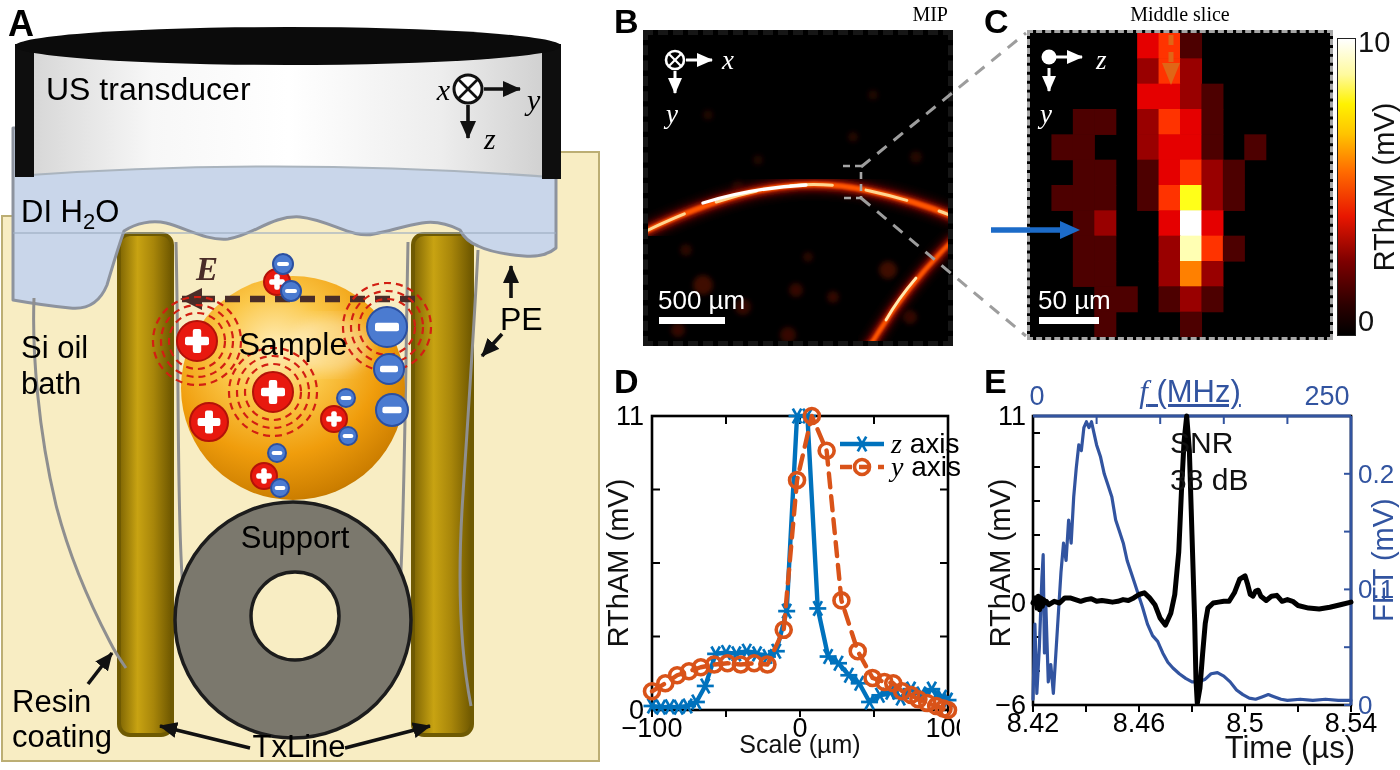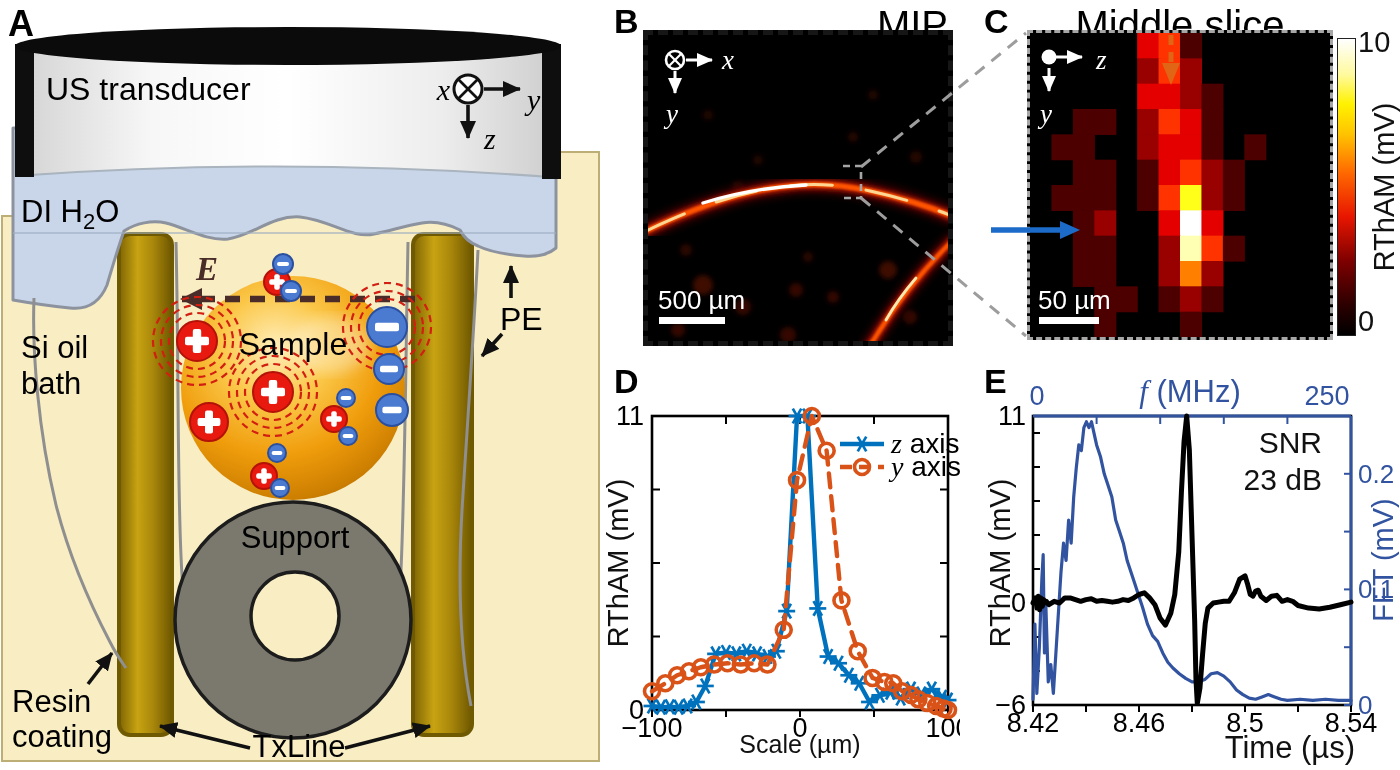--- a/index.html
+++ b/index.html
@@ -1,19 +1,19 @@
 <!DOCTYPE html>
 <html><head>
 <meta charset="utf-8">
 <style>
   html,body{margin:0;padding:0;background:#fff;}
   body{width:1400px;height:770px;position:relative;font-family:"Liberation Sans",sans-serif;color:#111;overflow:hidden;}
   .abs{position:absolute;}
   .pletter{font-size:34px;font-weight:bold;color:#000;}
-  .ptitle{font-size:40px;color:#000;}
+  .ptitle{font-size:20px;color:#000;font-family:Liberation Serif, serif;}
   .it{font-family:"Liberation Serif",serif;font-style:italic;}
   .rot{transform:rotate(-90deg);transform-origin:center;text-align:center;height:34px;line-height:34px;}
   #bBox{left:643px;top:30px;width:300px;height:306px;border:5px dashed #161616;background:#000;}
   #cBox{left:1027px;top:30px;width:300px;height:304px;border:3px dashed #a6a6a6;background:#000;}
   #colorbar{left:1337px;top:38px;width:17px;height:296px;border:1px solid #222;
     background:linear-gradient(to top,#000 0%,#2b0000 10%,#7e0000 25%,#e81600 40%,#ff6a00 55%,#ffc400 68%,#fff200 78%,#fffa9e 88%,#ffffff 100%);}
   svg{display:block;}
   text{font-family:"Liberation Sans",sans-serif;}
 </style>
 </head>
@@ -517,25 +517,25 @@
     <line x1="359" y1="113.79999999999998" x2="366" y2="113.79999999999998" stroke="#3254A0" stroke-width="2"></line>
     <line x1="359" y1="56" x2="366" y2="56" stroke="#3254A0" stroke-width="2"></line>
     <text x="373" y="122.79999999999998" font-size="26" text-anchor="start" fill="#3254A0">0.2</text>
     <text x="373" y="238.39999999999998" font-size="26" text-anchor="start" fill="#3254A0">0.1</text>
     <text x="373" y="354" font-size="26" text-anchor="start" fill="#3254A0">0</text>
     <polyline points="48,339.22 49.908,264.08 51.816,333.44 54.36,287.2 56.903999999999996,217.84 58.176,194.72 59.448,292.98 60.72,240.96 63.264,321.88 65.80799999999999,304.54 68.352,333.44 70.896,292.98 73.44,252.51999999999998 75.984,212.06 78.528,183.16 81.072,200.5 83.616,160.04 86.16,183.16 88.70400000000001,136.92000000000002 91.248,108.02000000000001 93.792,84.89999999999998 96.336,90.68 98.88,67.56 101.424,61.78000000000003 103.96799999999999,67.56 106.512,61.78000000000003 109.05600000000001,73.34000000000003 111.6,84.89999999999998 115.416,96.46000000000001 119.232,113.79999999999998 123.048,125.35999999999999 126.864,136.92000000000002 130.68,160.04 134.496,171.6 138.312,183.16 142.128,200.5 145.94400000000002,212.06 149.76,223.62 153.57600000000002,235.18 157.392,246.74 162.48,264.08 167.56799999999998,275.64 172.656,281.42 177.744,292.98 182.832,302.228 187.92,308.008 194.28,313.788 200.64,318.412 207,321.88 213.36,321.88 219.72,319.568 226.08,313.788 232.44,312.632 238.79999999999998,316.1 245.16,321.88 251.52,329.972 257.88,334.596 264.24,338.064 270.6,339.22 276.96,336.908 283.32,334.596 289.68,336.908 296.04,339.22 302.4,340.376 315.12,339.22 327.84,340.376 340.56,339.22 353.28,340.376 366,340.376" fill="none" stroke="#3254A0" stroke-width="3.2" stroke-linejoin="round" stroke-linecap="round"></polyline>
     <polyline points="48,243 50.64999999999855,237.89999999999998 51.97500000000018,248.1 53.3000000000018,236.2 54.62499999999873,249.8 55.95000000000035,237.89999999999998 57.27500000000198,246.39999999999998 58.5999999999989,239.6 59.92500000000053,243 61.25000000000216,241.3 63.90000000000071,244.7 69.20000000000252,241.3 74.4999999999996,243 79.80000000000142,237.89999999999998 85.09999999999852,237.89999999999998 90.40000000000032,239.6 95.70000000000212,241.3 100.9999999999992,239.6 106.30000000000102,238.75 111.60000000000284,241.3 116.89999999999992,240.45 122.20000000000172,241.3 127.49999999999882,242.14999999999998 132.80000000000064,241.3 138.10000000000244,239.6 143.39999999999952,240.45 148.70000000000135,237.89999999999998 154.00000000000313,234.5 159.30000000000024,232.8 164.60000000000204,237.89999999999998 169.89999999999912,244.7 175.20000000000095,258.3 180.50000000000273,265.1 185.79999999999984,253.2 189.77500000000003,234.5 193.7500000000002,192 196.40000000000344,132.49999999999997 199.050000000002,81.5 201.70000000000056,56 204.34999999999908,90 207.00000000000236,175 209.65000000000092,260 210.97500000000252,319.5 212.29999999999944,343.3 214.9500000000027,328 217.60000000000127,294 220.2499999999998,263.4 222.90000000000305,248.1 228.20000000000016,243 233.50000000000196,242.14999999999998 238.80000000000376,241.3 244.10000000000085,241.3 249.40000000000268,232.8 254.69999999999976,219.2 260.0000000000016,215.8 262.6500000000001,224.3 265.30000000000337,234.5 267.950000000002,236.2 270.6000000000005,231.10000000000002 273.25000000000375,230.25 275.90000000000225,236.2 281.19999999999936,240.45 286.50000000000114,236.2 291.800000000003,235.35000000000002 297.1000000000001,241.3 302.4000000000019,239.6 307.7000000000037,241.3 313.0000000000008,245.55 323.5999999999997,248.1 334.2000000000033,248.95 344.80000000000217,247.25 355.4000000000011,244.7 366,242.14999999999998" fill="none" stroke="#000000" stroke-width="5" stroke-linejoin="round" stroke-linecap="round"></polyline>
   </svg>
 <div class="abs rot" style="left:870px;top:546px;width:260px;font-size:29px;">RThAM (mV)</div>
 <div class="abs rot" style="left:1253px;top:543px;width:260px;font-size:29px;color:#3254A0;">FFT (mV)</div>
-<div class="abs" style="left:1100px;top:374px;width:180px;text-align:center;font-size:31px;color:#3254A0;"><span class="it">f</span><span> (MHz)</span></div>
+<div class="abs" style="left:1100px;top:374px;width:180px;text-align:center;font-size:31px;color:#3254A0;text-decoration:underline;"><span class="it">f</span><span> (MHz)</span></div>
 <div class="abs" style="left:1033px;top:730px;width:322px;text-align:right;font-size:31px;">Time (µs)</div>
-<div class="abs" style="left:1170px;top:424px;width:152px;text-align:right;font-size:30px;line-height:37px;">
+<div class="abs" style="left:1170px;top:424px;width:152px;font-size:30px;line-height:37px;">
   <div>SNR</div>
-  <div>23 dB</div>
+  <div>38 dB</div>
 </div>
 
 <svg id="overlay" class="abs" style="left:0;top:0;pointer-events:none;z-index:30" width="1400" height="770" viewBox="0 0 1400 770">
   <line x1="861" y1="167" x2="1026" y2="33" stroke="#9d9d9d" stroke-width="3" stroke-dasharray="12 9"></line>
   <line x1="861" y1="198" x2="1026" y2="336" stroke="#9d9d9d" stroke-width="3" stroke-dasharray="12 9"></line>
   <g>
     <line x1="991" y1="230" x2="1062" y2="230" stroke="#1c6bc8" stroke-width="5.5"></line>
     <polygon points="1060,221 1060,239 1080,230" fill="#1c6bc8"></polygon>
   </g>
 </svg>

